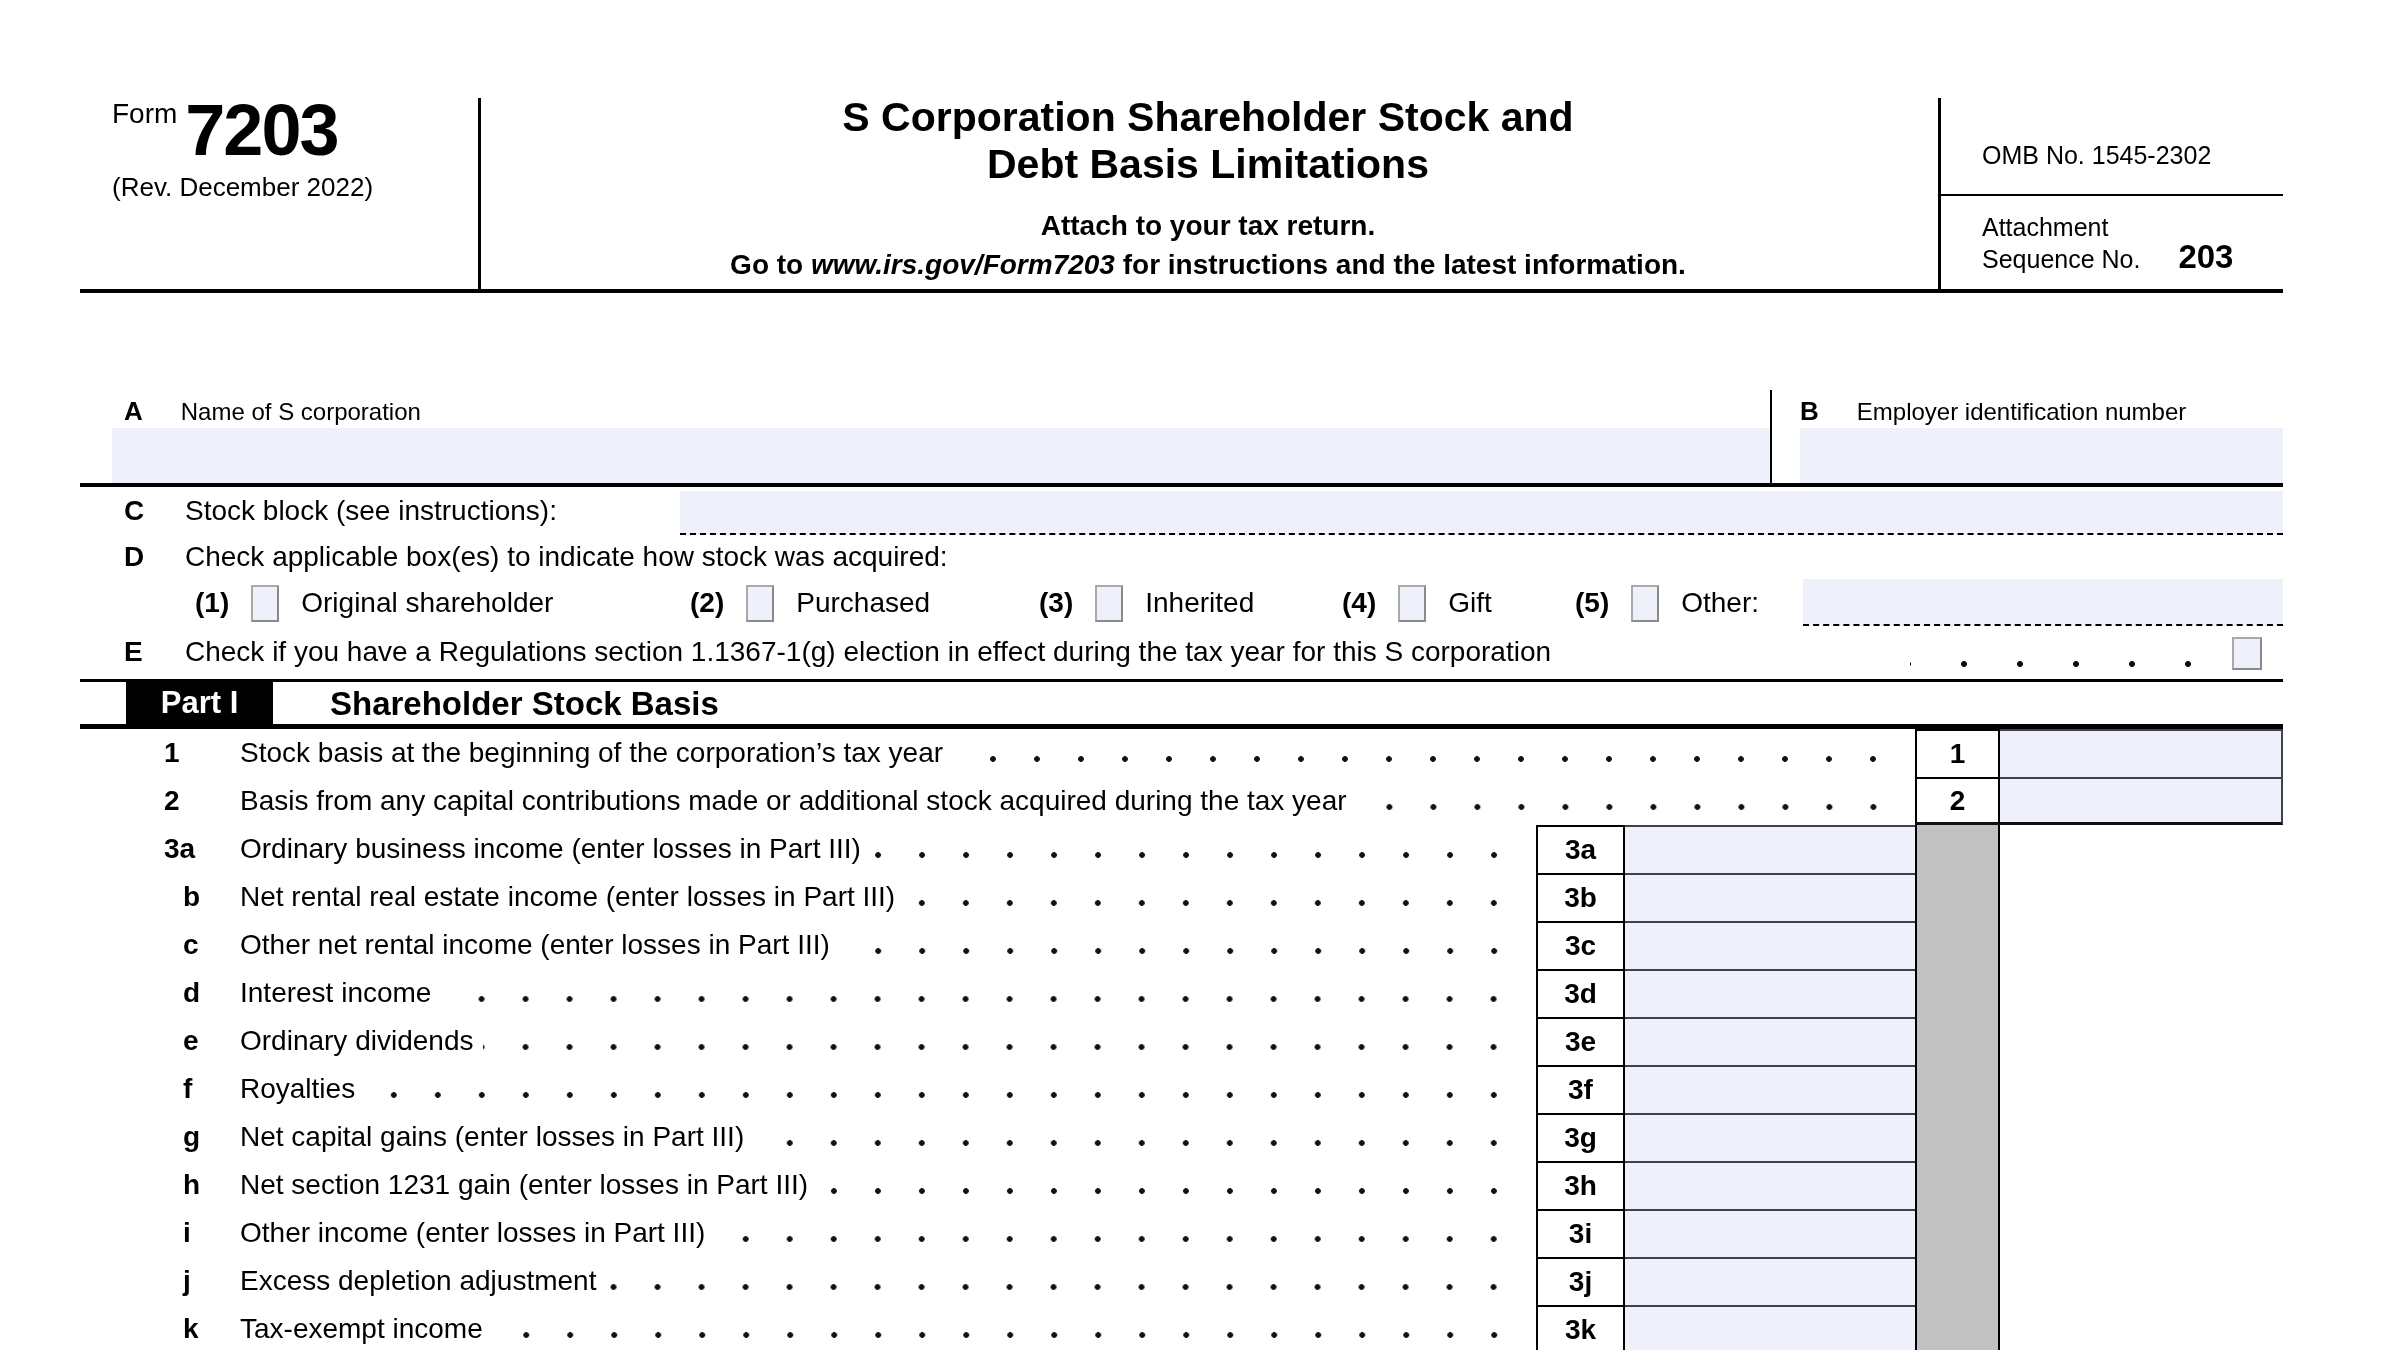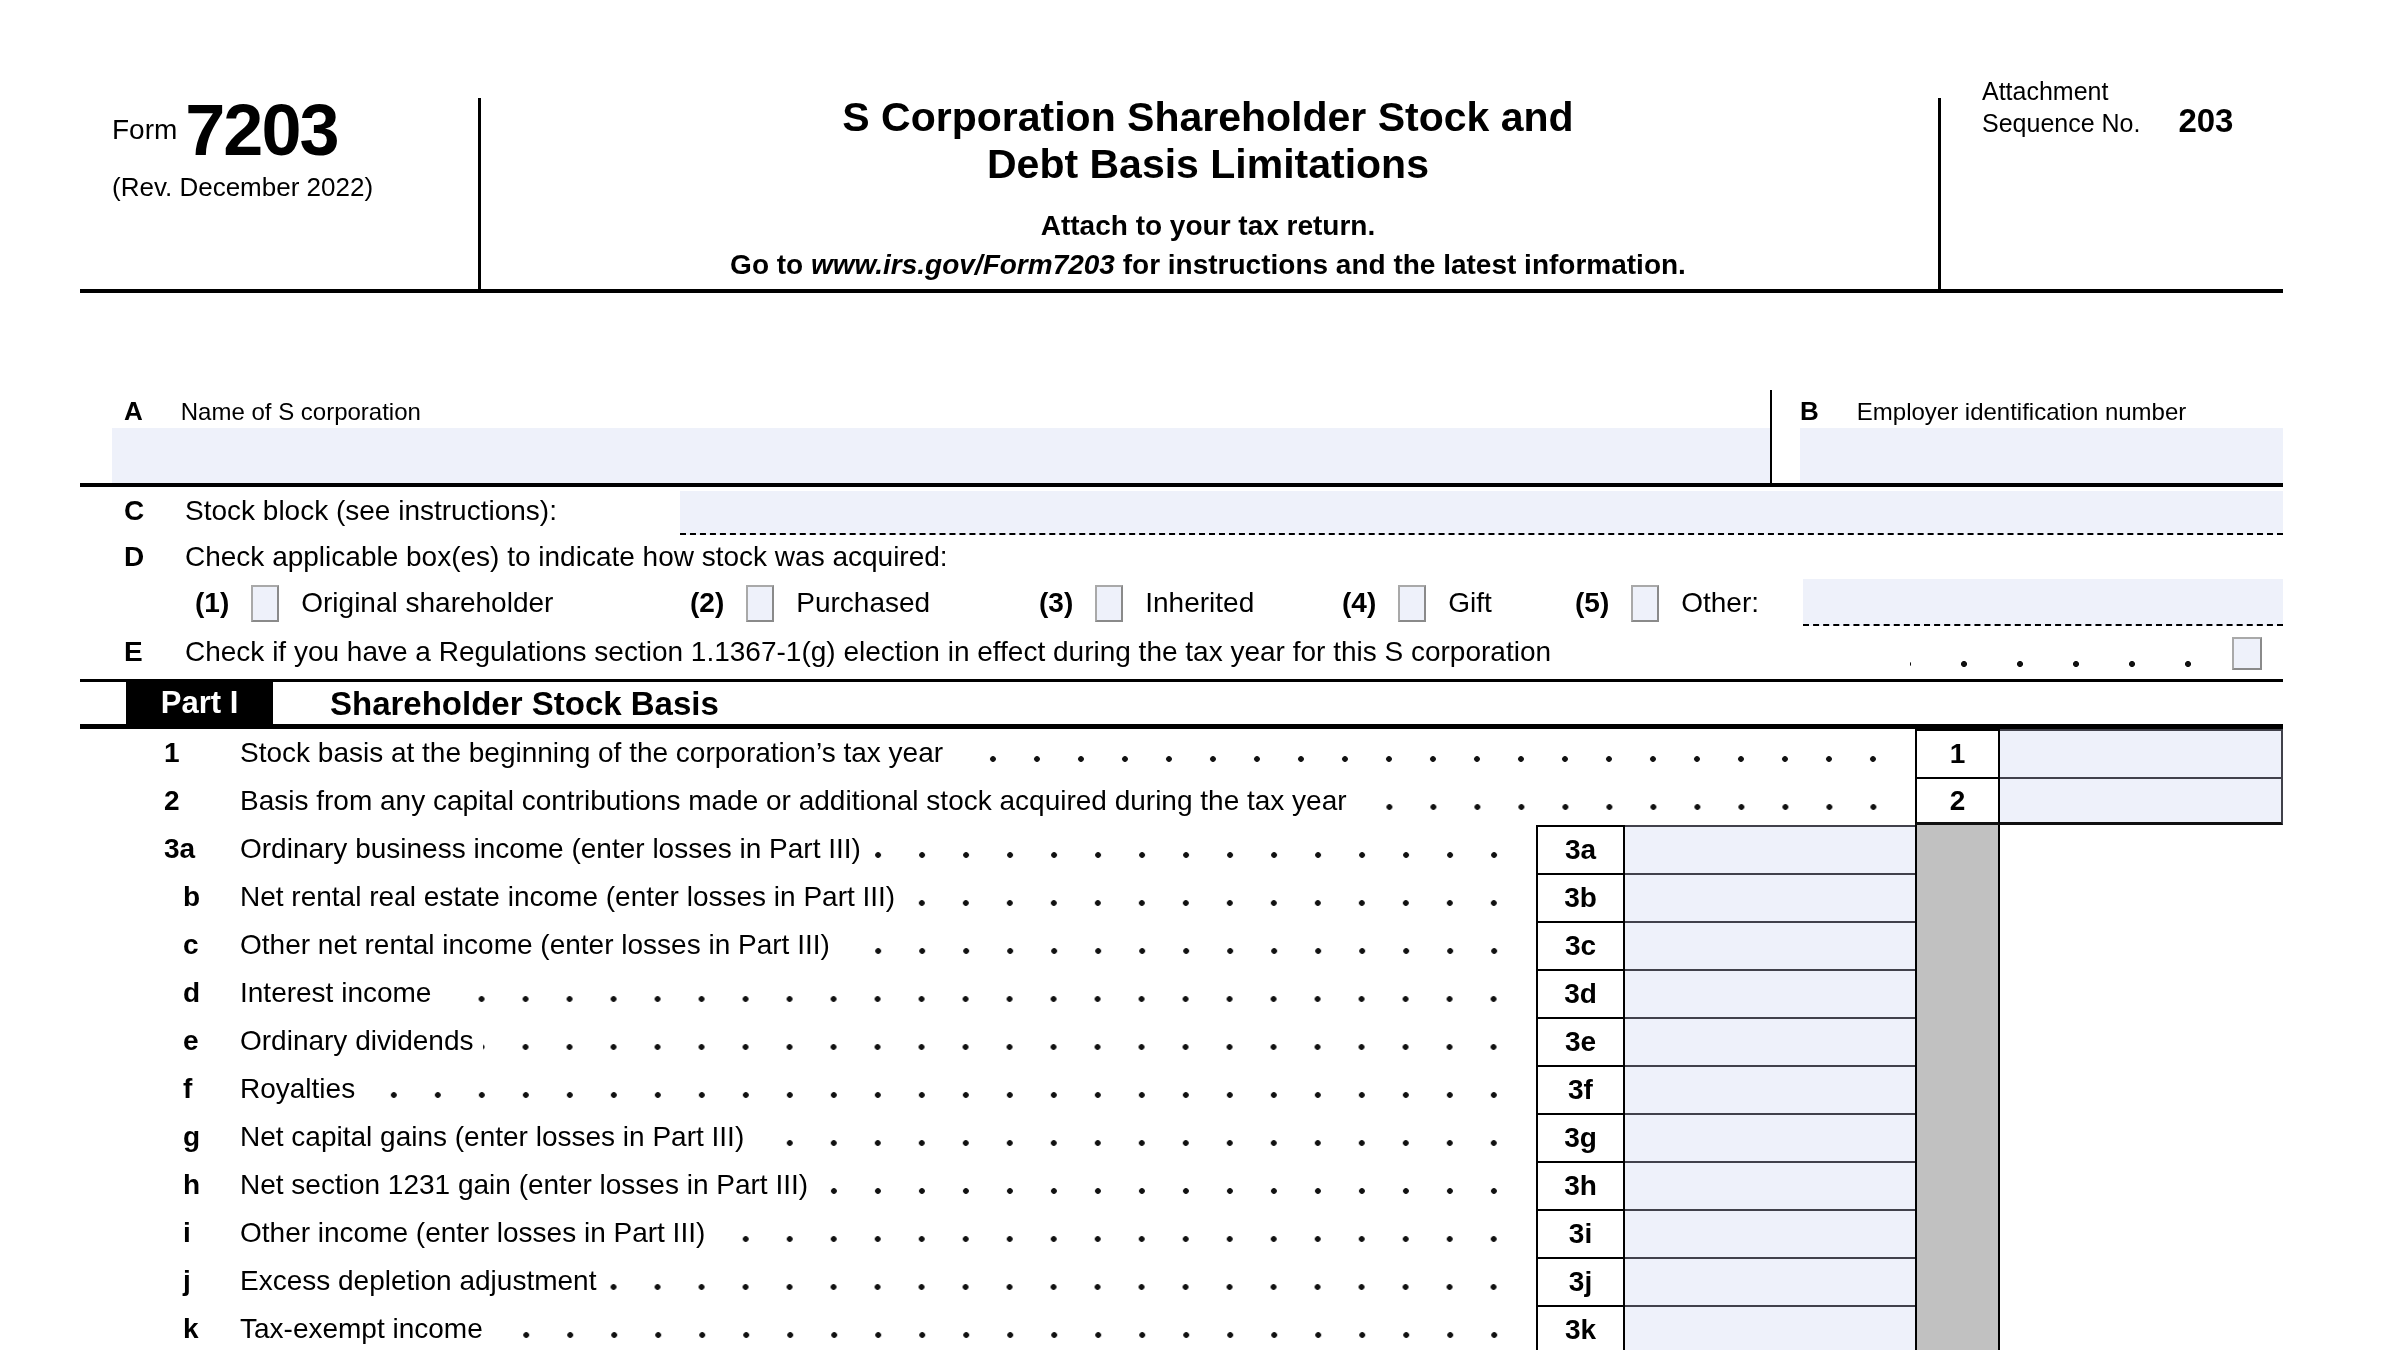--- a/index.html
+++ b/index.html
@@ -4,21 +4,21 @@
 <style>
   html,body{margin:0;padding:0;background:#fff;}
   .page{position:relative;width:2400px;height:1350px;background:#fff;overflow:hidden;
         font-family:"Liberation Sans","DejaVu Sans",sans-serif;color:#000;}
   .sec{position:absolute;left:80px;width:2203px;box-sizing:border-box;}
 
   
   .header{top:60px;height:233px;border-bottom:4.5px solid #000;display:flex;}
   .hvline{position:absolute;top:38px;bottom:0;width:2.5px;background:#000;}
   .hcol1{width:398px;padding:38px 0 0 32px;box-sizing:border-box;}
-  .formline{display:flex;align-items:center;}
+  .formline{display:flex;align-items:flex-start;}
   .form-word{font-size:28px;}
   .form-number{font-size:72px;font-weight:bold;letter-spacing:-2px;margin-left:8px;line-height:64px;}
   .rev{font-size:26px;margin-top:10px;}
   .agency{font-size:24px;line-height:29px;margin-top:10px;}
   .hcol2{width:1460px;padding-top:34px;box-sizing:border-box;text-align:center;}
   .title{font-size:41px;font-weight:bold;line-height:47px;}
   .attach{font-size:28px;font-weight:bold;margin-top:22px;}
   .goto{font-size:28px;font-weight:bold;margin-top:7px;}
   .goto i{font-style:italic;}
   .hcol3{width:345px;box-sizing:border-box;}
@@ -110,20 +110,21 @@
     </div>
     <div class="hcol2">
       <div class="title">
         <div>S Corporation Shareholder Stock and</div>
         <div>Debt Basis Limitations</div>
       </div>
       <div class="attach">Attach to your tax return.</div>
       <div class="goto"><span>Go to </span><i>www.irs.gov/Form7203</i><span> for instructions and the latest information.</span></div>
     </div>
     <div class="hcol3">
+      <div class="omb">OMB No. 1545-2302</div>
       <div class="attachment">
         <div>Attachment</div>
         <div><span>Sequence No. </span><span class="seq-num">203</span></div>
       </div>
     </div>
   </div>
 
 
   <div class="sec idrow row-ab">
     <div class="idlabel" style="left:44px"><span class="ltr">A</span><span>Name of S corporation</span></div>

